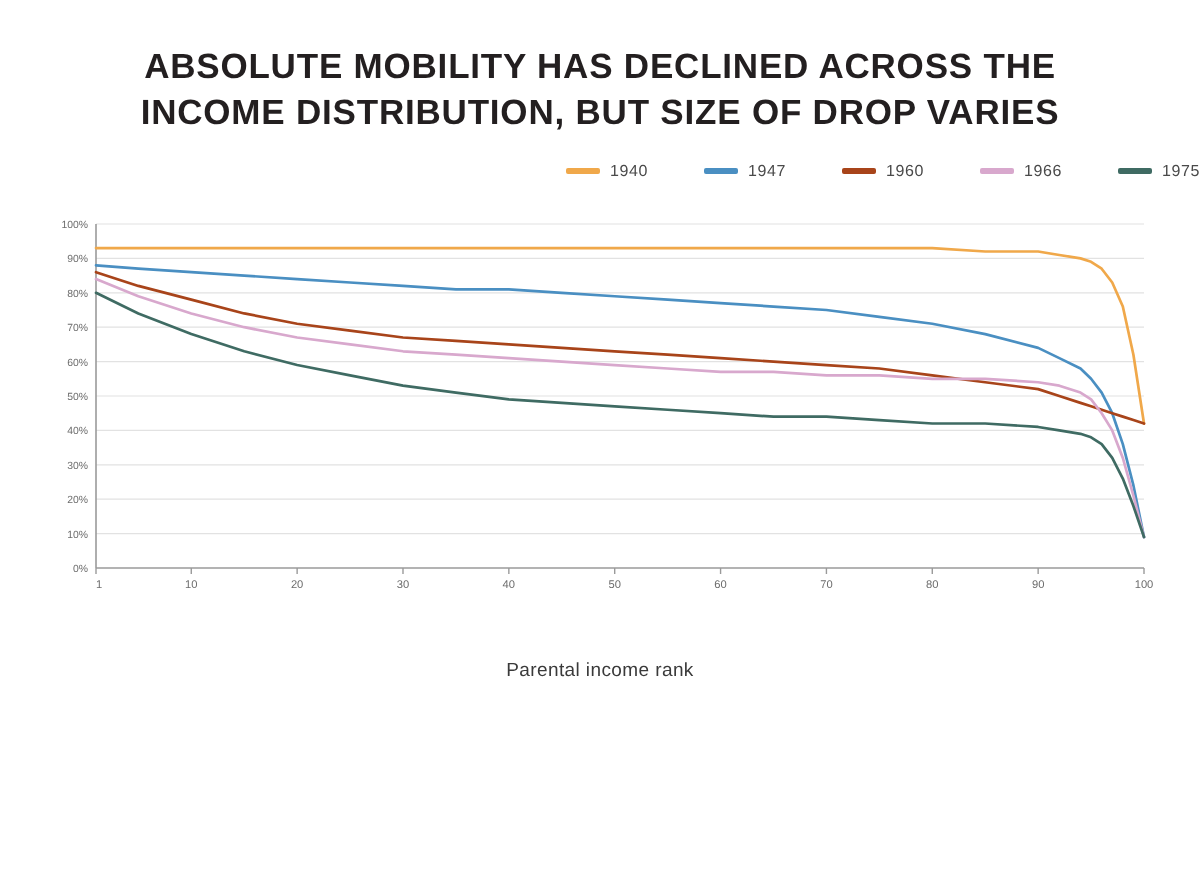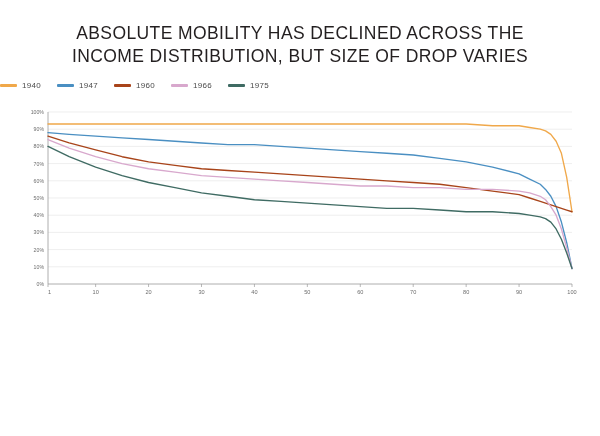--- a/index.html
+++ b/index.html
@@ -19,42 +19,42 @@
     width: 600px;
     height: 436px;
     box-sizing: border-box;
     padding: 0;
   }
   .title {
     margin: 0;
     padding: 22px 52px 0 52px;
     text-align: center;
     font-size: 17.5px;
-    font-weight: normal;
+    font-weight: bold;
     letter-spacing: 0.4px;
     line-height: 1.32;
     color: #231f20;
     font-variant: small-caps;
     text-transform: uppercase;
   }
   .subtitle {
     margin: 0;
     padding: 11px 110px 0 110px;
     text-align: center;
     font-size: 10.5px;
     line-height: 1.45;
     color: #3a3a3a;
   }
   .legend {
     margin: 0;
     padding: 13px 0 0 0;
     display: flex;
-    justify-content: flex-start;
+    justify-content: flex-end;
     align-items: center;
-    gap: 16px;
+    gap: 28px;
   }
   .legend-item {
     display: flex;
     align-items: center;
     gap: 5px;
   }
   .legend-swatch {
     width: 17px;
     height: 2.5px;
     border-radius: 1px;
@@ -183,14 +183,15 @@
       <g id="series-group">
           <polyline points="48.00,18.04 69.17,18.04 95.64,18.04 122.10,18.04 148.57,18.04 175.03,18.04 201.49,18.04 227.96,18.04 254.42,18.04 280.89,18.04 307.35,18.04 333.82,18.04 360.28,18.04 386.75,18.04 413.21,18.04 439.68,18.04 466.14,18.04 492.61,19.76 519.07,19.76 529.66,21.48 540.24,23.20 545.54,24.92 550.83,28.36 556.12,35.24 561.41,47.28 566.71,71.36 572.00,105.76" fill="none" stroke="#f0a84a" stroke-width="1.35" stroke-linejoin="round" stroke-linecap="round"></polyline>
           <polyline points="48.00,26.64 69.17,28.36 95.64,30.08 122.10,31.80 148.57,33.52 175.03,35.24 201.49,36.96 227.96,38.68 254.42,38.68 280.89,40.40 307.35,42.12 333.82,43.84 360.28,45.56 386.75,47.28 413.21,49.00 439.68,52.44 466.14,55.88 492.61,61.04 519.07,67.92 529.66,73.08 540.24,78.24 545.54,83.40 550.83,90.28 556.12,100.60 561.41,116.08 566.71,136.72 572.00,162.52" fill="none" stroke="#4a8fc2" stroke-width="1.35" stroke-linejoin="round" stroke-linecap="round"></polyline>
           <polyline points="48.00,30.08 69.17,36.96 95.64,43.84 122.10,50.72 148.57,55.88 175.03,59.32 201.49,62.76 227.96,64.48 254.42,66.20 280.89,67.92 307.35,69.64 333.82,71.36 360.28,73.08 386.75,74.80 413.21,76.52 439.68,78.24 466.14,81.68 492.61,85.12 519.07,88.56 529.66,92.00 540.24,95.44 545.54,97.16 550.83,98.88 556.12,100.60 561.41,102.32 566.71,104.04 572.00,105.76" fill="none" stroke="#a8441a" stroke-width="1.35" stroke-linejoin="round" stroke-linecap="round"></polyline>
           <polyline points="48.00,33.52 69.17,42.12 95.64,50.72 122.10,57.60 148.57,62.76 175.03,66.20 201.49,69.64 227.96,71.36 254.42,73.08 280.89,74.80 307.35,76.52 333.82,78.24 360.28,79.96 386.75,79.96 413.21,81.68 439.68,81.68 466.14,83.40 492.61,83.40 519.07,85.12 529.66,86.84 540.24,90.28 545.54,93.72 550.83,100.60 556.12,109.20 561.41,122.96 566.71,141.88 572.00,162.52" fill="none" stroke="#d8a8cd" stroke-width="1.35" stroke-linejoin="round" stroke-linecap="round"></polyline>
           <polyline points="48.00,40.40 69.17,50.72 95.64,61.04 122.10,69.64 148.57,76.52 175.03,81.68 201.49,86.84 227.96,90.28 254.42,93.72 280.89,95.44 307.35,97.16 333.82,98.88 360.28,100.60 386.75,102.32 413.21,102.32 439.68,104.04 466.14,105.76 492.61,105.76 519.07,107.48 529.66,109.20 540.24,110.92 545.54,112.64 550.83,116.08 556.12,122.96 561.41,133.28 566.71,147.04 572.00,162.52" fill="none" stroke="#3f6b63" stroke-width="1.35" stroke-linejoin="round" stroke-linecap="round"></polyline>
         </g>
     </svg>
   </div>
 
+  <p class="xaxis-title">Parental income rank</p>
 
 </div>
 
 </body></html>

